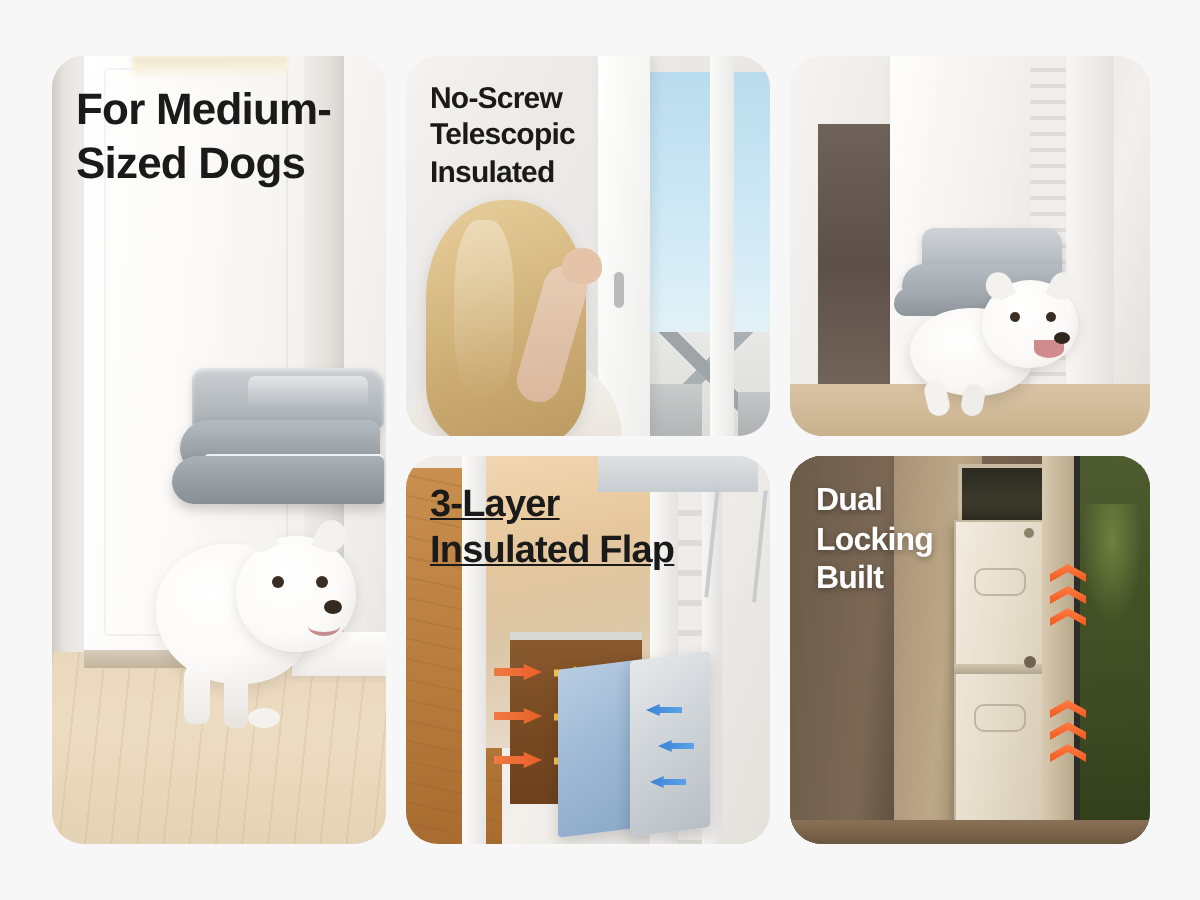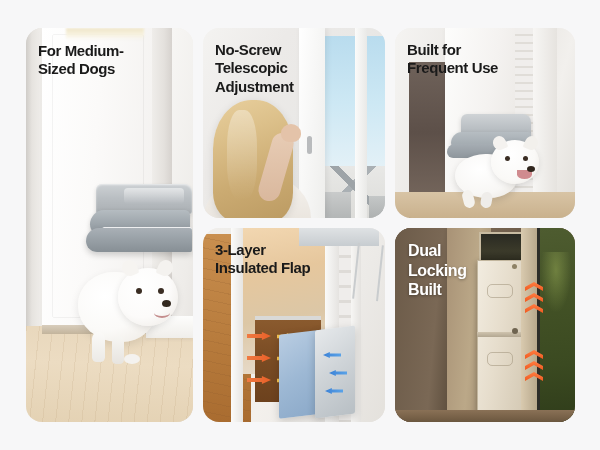--- a/index.html
+++ b/index.html
@@ -47,21 +47,21 @@
   .card-title.light {
     color: #ffffff;
     text-shadow: 0 1px 3px rgba(0,0,0,0.35);
   }
 
   
   #card-medium-dogs {
     left: 26px; top: 28px; width: 167px; height: 394px;
     background: linear-gradient(175deg,#f3f2f0 0%,#eceae7 40%,#e9e6e2 62%,#e4e0da 100%);
   }
-  #card-medium-dogs .title { left: 12px; top: 14px; font-size: 15px; }
+  #card-medium-dogs .title { left: 12px; top: 14px; font-size: 22px; }
 
   
   .c1-wall {
     position: absolute; left: 0; top: 0; width: 100%; height: 100%;
     background: linear-gradient(100deg,#dfdcd8 0%,#efedea 10%,#f6f5f3 26%,#f7f6f4 62%,#eeece9 86%,#e2dfdb 100%);
   }
   .c1-doorslab {
     position: absolute; left: 16px; top: 0px; width: 112px; height: 330px;
     background: linear-gradient(95deg,#ffffff 0%,#fbfaf9 45%,#f2f0ee 100%);
     box-shadow: 2px 0 7px rgba(0,0,0,0.07);
@@ -313,21 +313,21 @@
   .c3-dog-nose  { position: absolute; left: 72px; top: 26px; width: 8px; height: 6px; background: #30261d; border-radius: 50%; }
   .c3-dog-mouth { position: absolute; left: 62px; top: 30px; width: 15px; height: 9px; background: #d08b8f; border-radius: 0 0 50% 50%; }
   .c3-dog-leg1 { position: absolute; left: 8px; top: 50px; width: 11px; height: 18px; background: #f4f2ee; border-radius: 6px; transform: rotate(-14deg); }
   .c3-dog-leg2 { position: absolute; left: 26px; top: 52px; width: 11px; height: 16px; background: #efedea; border-radius: 6px; transform: rotate(10deg); }
 
   
   #card-insulated-flap {
     left: 203px; top: 228px; width: 182px; height: 194px;
     background: linear-gradient(180deg,#f1efec 0%,#e7e4e0 100%);
   }
-  #card-insulated-flap .title { left: 12px; top: 13px; font-size: 15px; }
+  #card-insulated-flap .title { left: 12px; top: 13px; font-size: 19px; text-decoration: underline; }
   .c4-bg {
     position: absolute; inset: 0;
     background: linear-gradient(110deg,#f1efec 0%,#eceae6 22%,#f3f0ec 48%,#eceae7 72%,#e4e1dc 100%);
   }
   .c4-woodfloor {
     position: absolute; left: 0px; top: 6px; width: 48px; height: 188px;
     background:
       repeating-linear-gradient(12deg, rgba(140,90,45,0.20) 0px, rgba(140,90,45,0.20) 1px, rgba(255,255,255,0) 1px, rgba(255,255,255,0) 10px),
       linear-gradient(180deg,#c98f4f 0%,#b87c3d 55%,#a96c30 100%);
   }
@@ -502,21 +502,21 @@
       <div class="c2-mullion"></div>
       <div class="c2-doorpanel"></div>
       <div class="c2-handle"></div>
       <div class="c2-woman-shoulder"></div>
       <div class="c2-arm"></div>
       <div class="c2-hand"></div>
       <div class="c2-woman-hair"></div>
     </div>
     <div class="card-title title">No-Screw
 Telescopic
-Adjustment</div>
+Insulated</div>
   </div>
 
   <div class="card" id="card-frequent-use">
     <div class="card-media">
       <div class="c3-bg"></div>
       <div class="c3-dark-room"></div>
       <div class="c3-doorslab"></div>
       <div class="c3-siding"></div>
       <div class="c3-pillar"></div>
       <div class="c3-floor"></div>
@@ -533,22 +533,20 @@
         <div class="c3-dog-leg2"></div>
         <div class="c3-dog-head"></div>
         <div class="c3-dog-ear-l"></div>
         <div class="c3-dog-ear-r"></div>
         <div class="c3-dog-eye-l"></div>
         <div class="c3-dog-eye-r"></div>
         <div class="c3-dog-mouth"></div>
         <div class="c3-dog-nose"></div>
       </div>
     </div>
-    <div class="card-title title">Built for
-Frequent Use</div>
   </div>
 
   <div class="card" id="card-insulated-flap">
     <div class="card-media">
       <div class="c4-bg"></div>
       <div class="c4-woodfloor"></div>
       <div class="c4-doorglass"></div>
       <div class="c4-frame-v1"></div>
       <div class="c4-ladder"></div>
       <div class="c4-frame-v2"></div>

